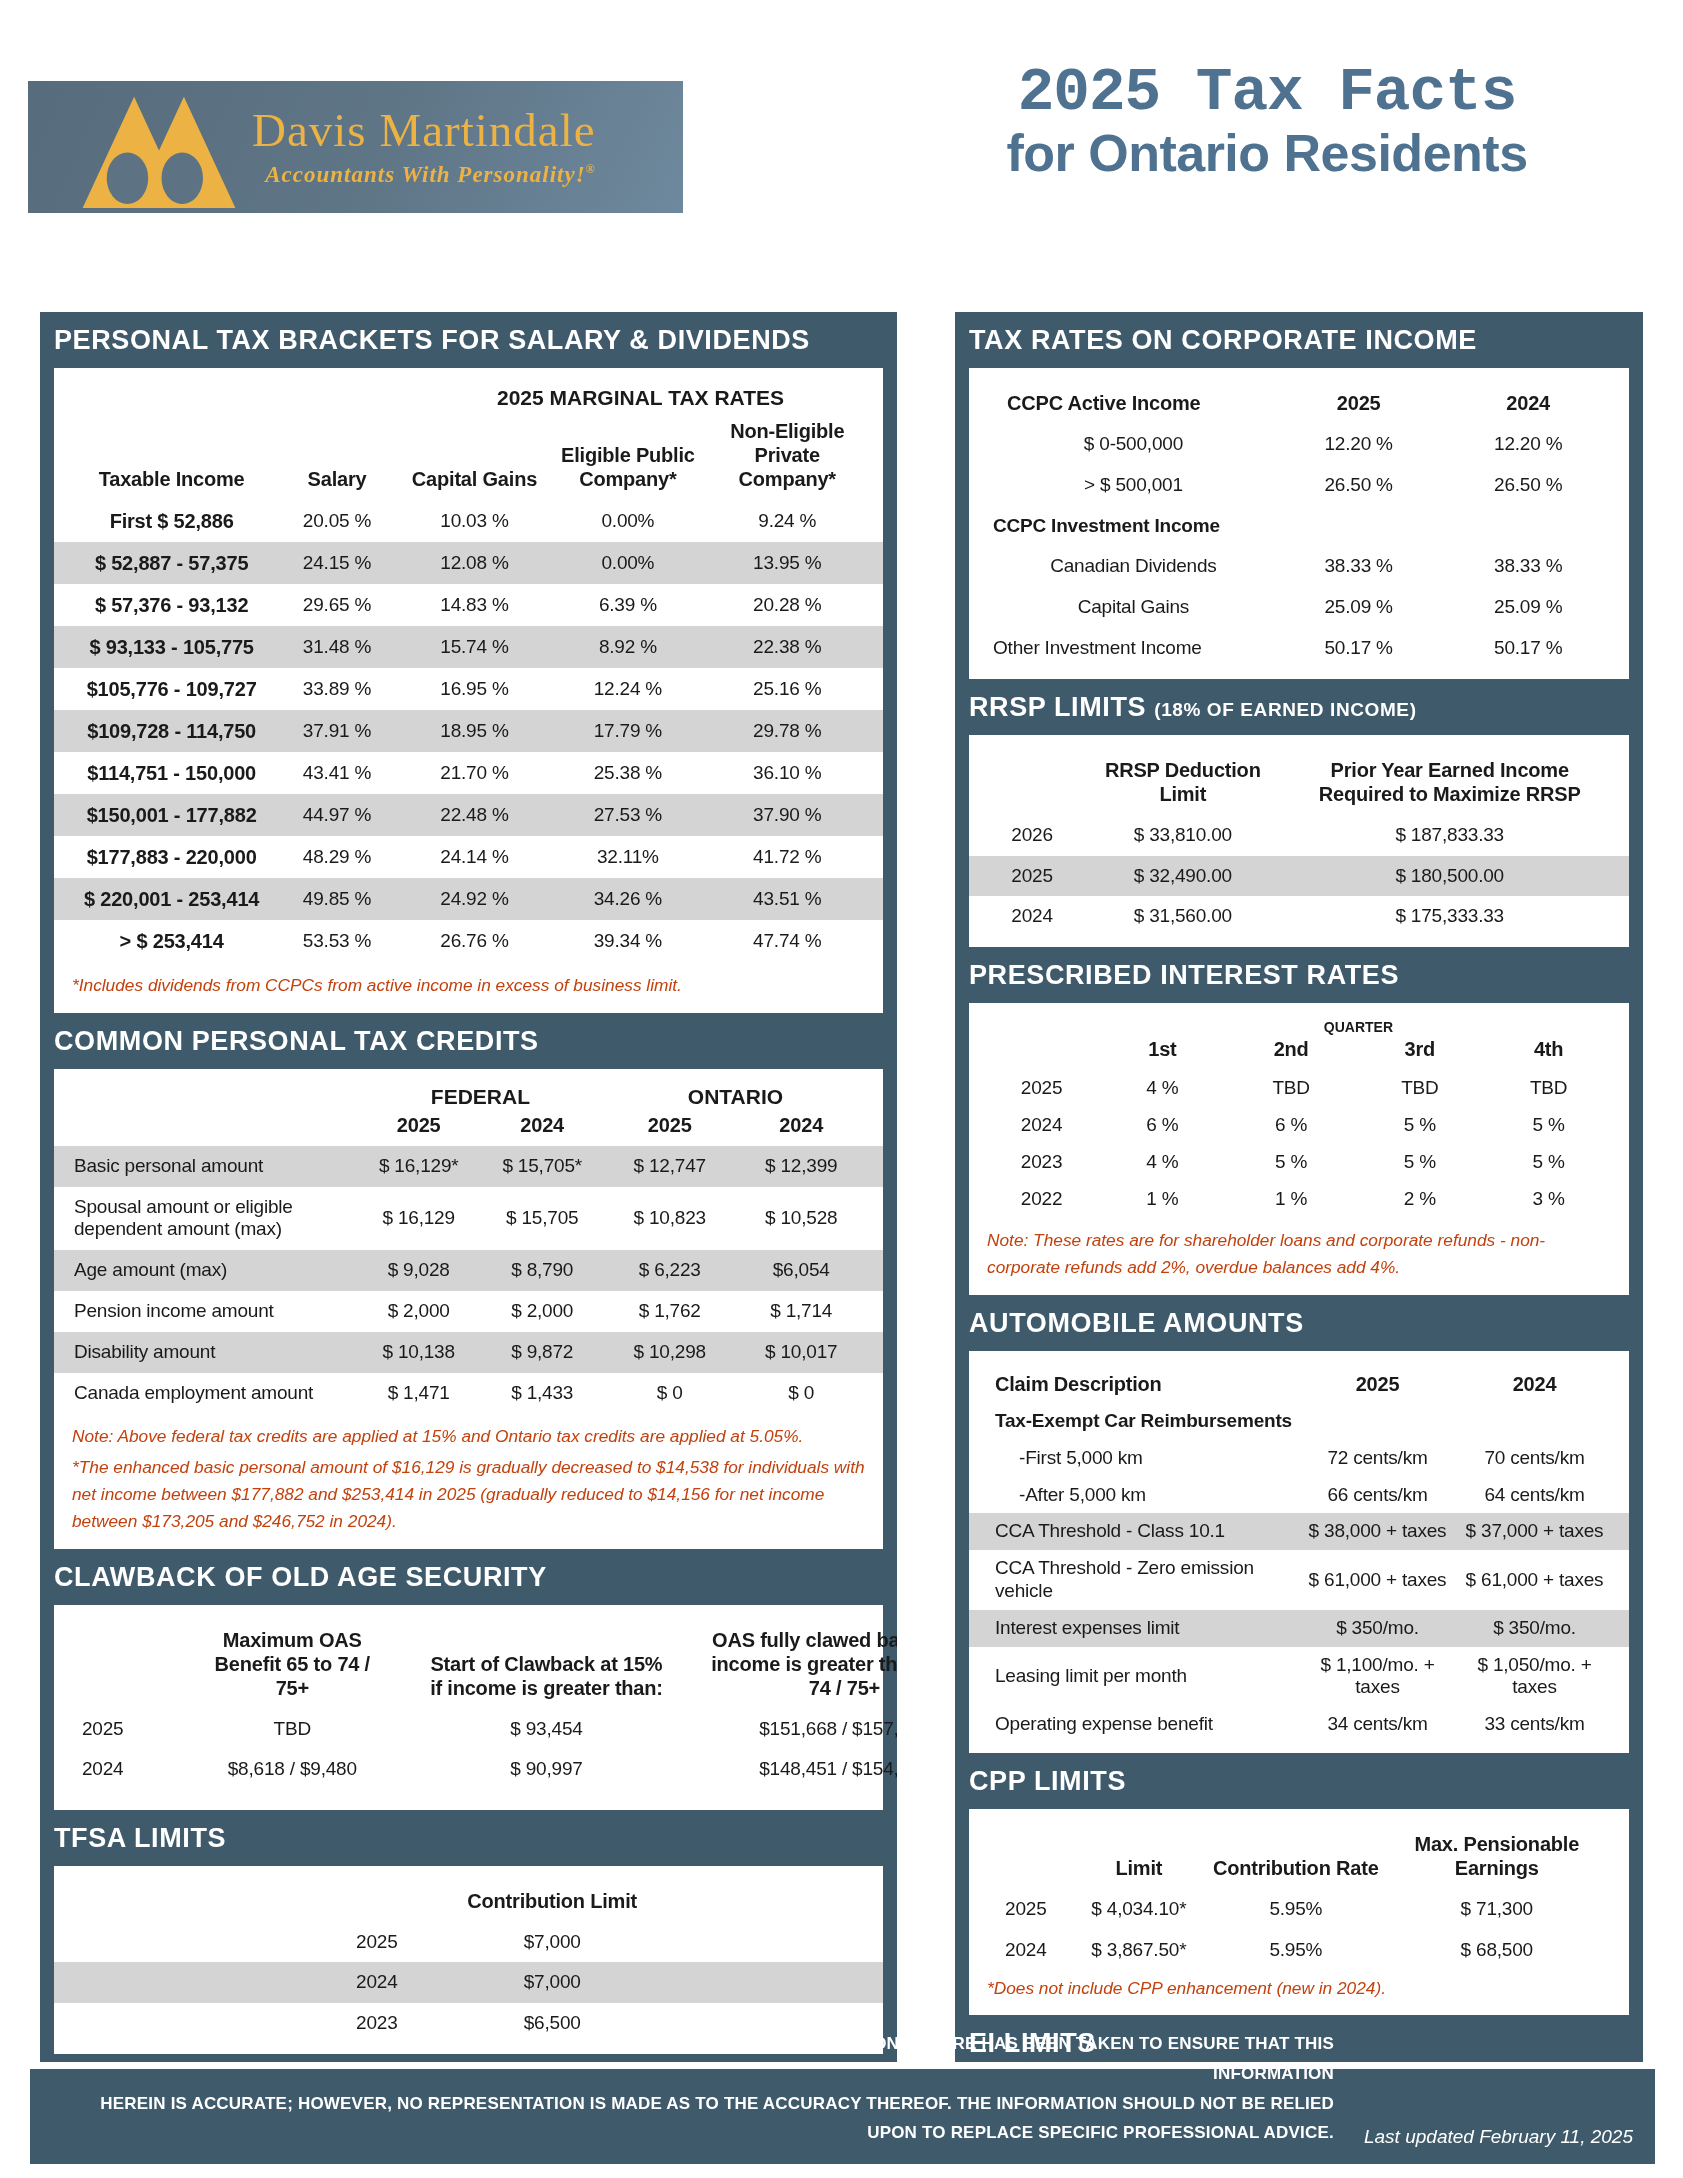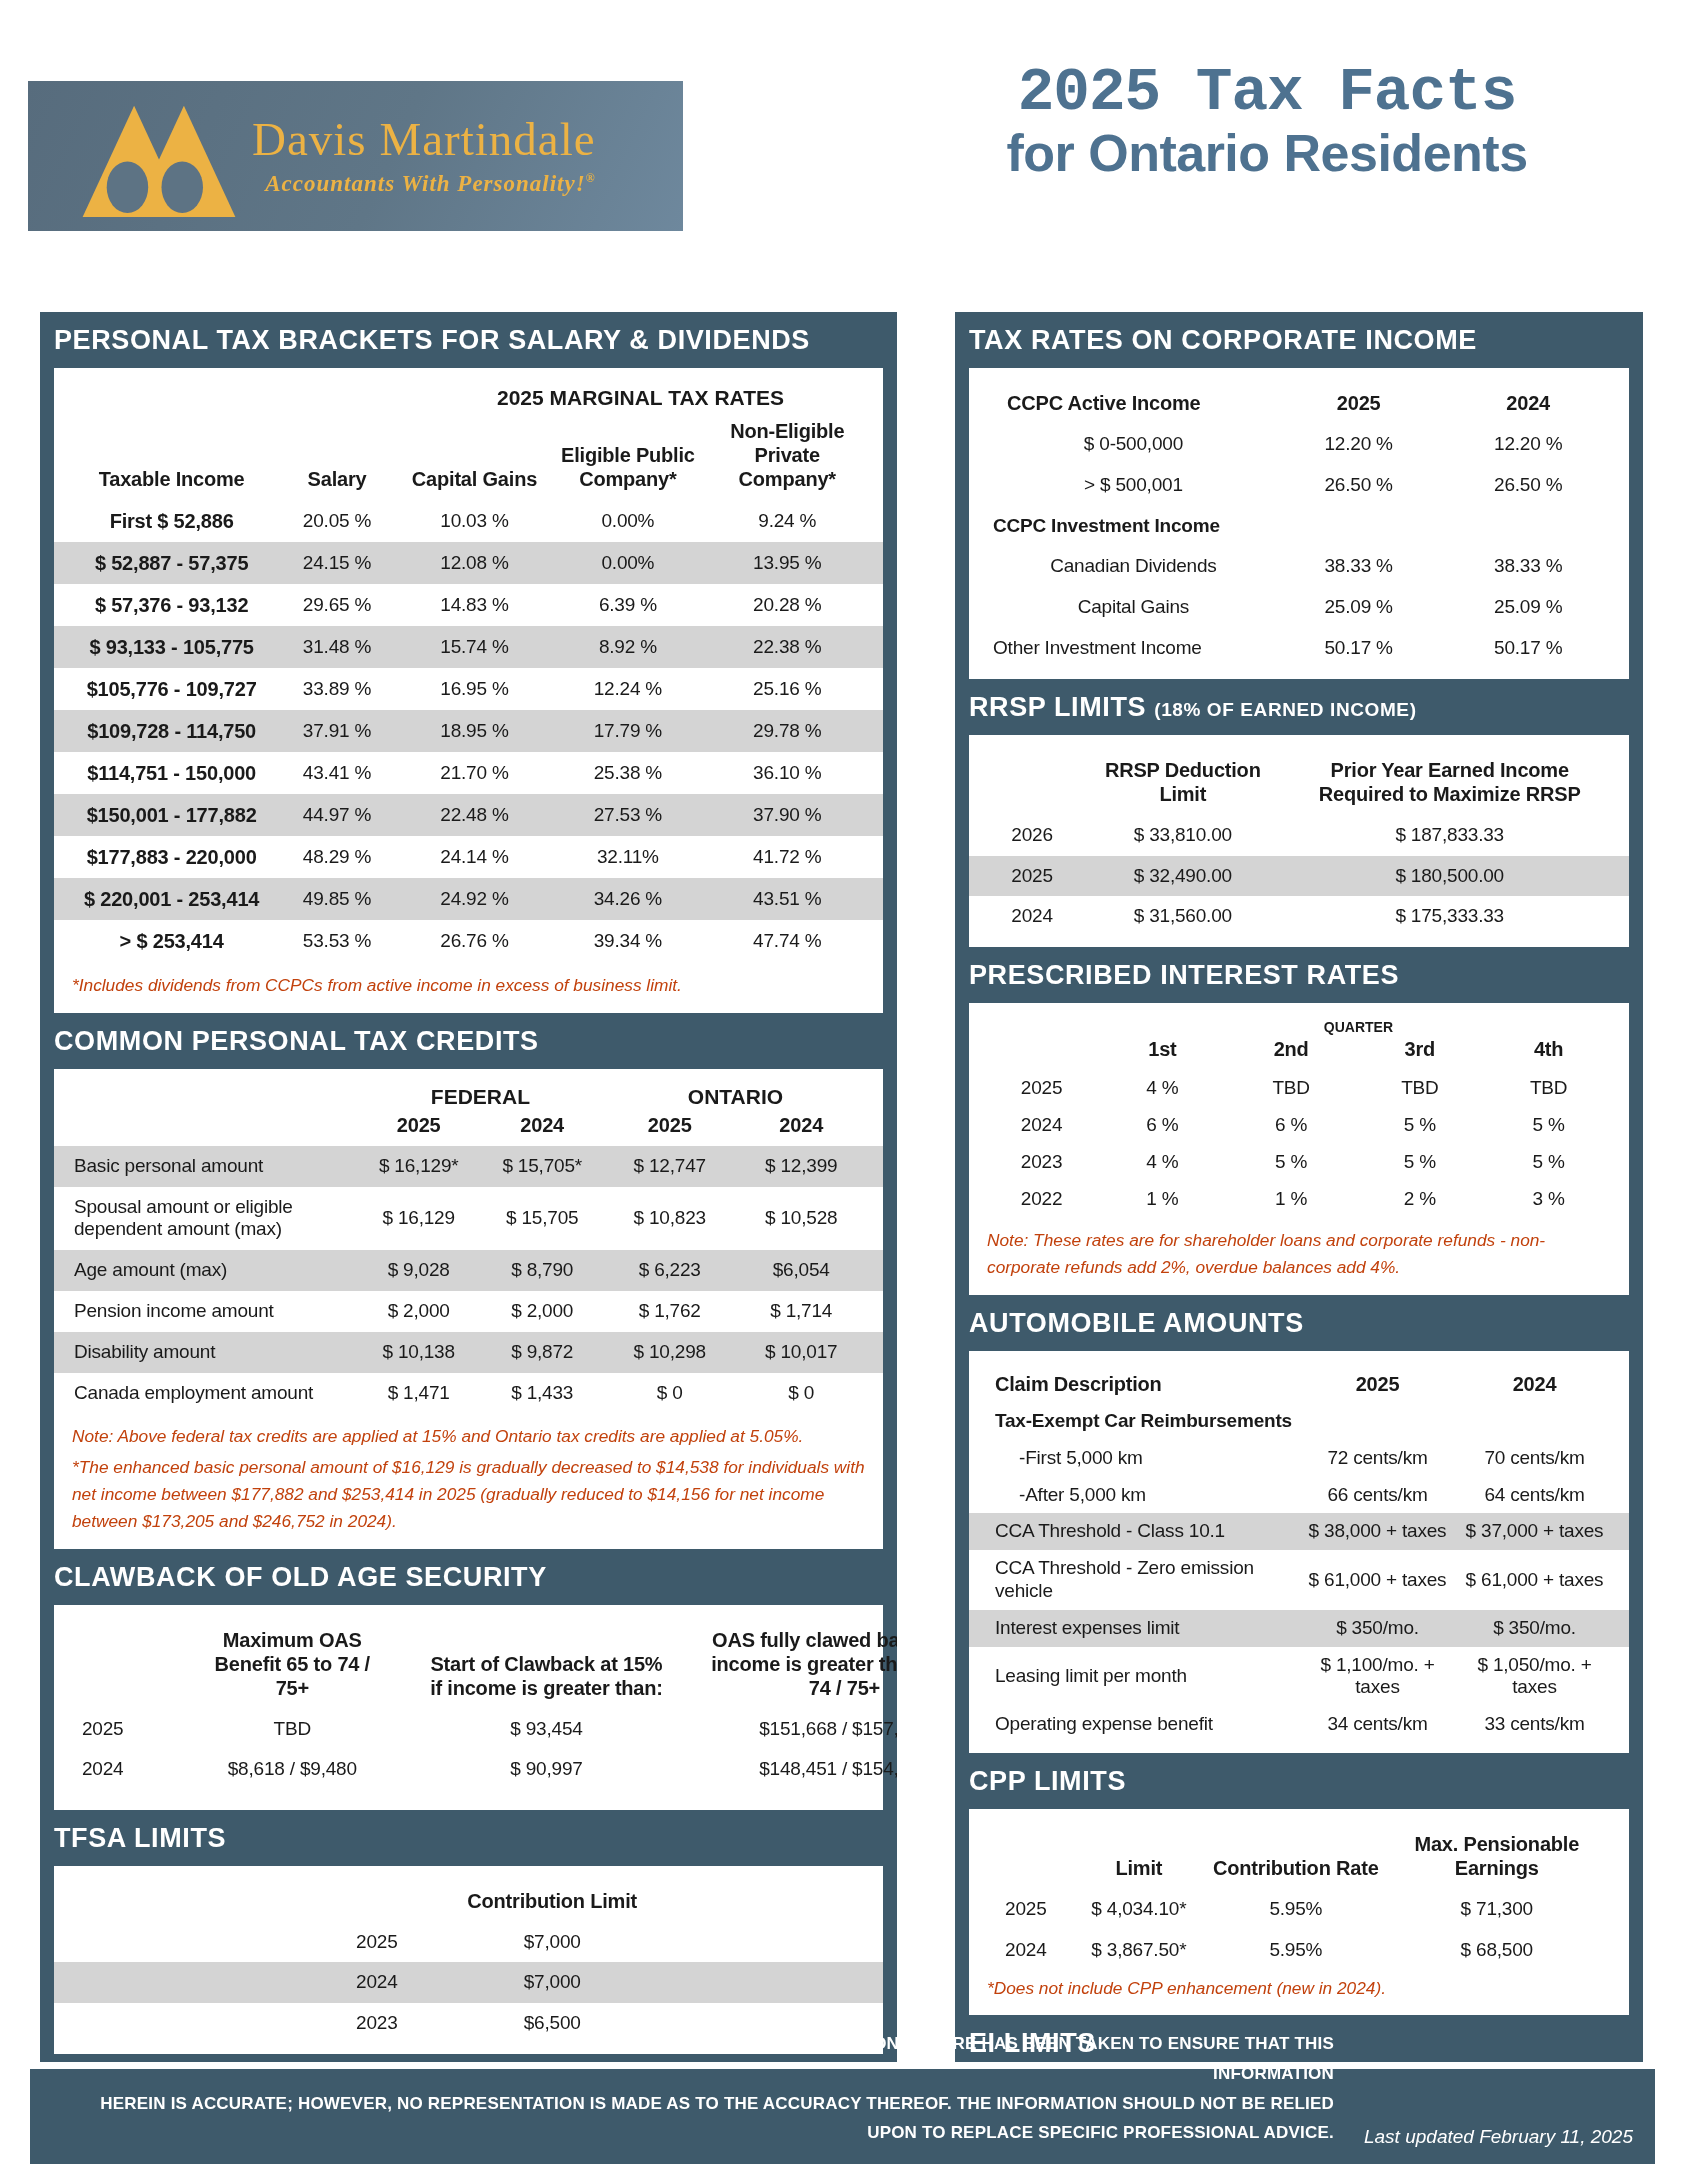--- a/index.html
+++ b/index.html
@@ -4,21 +4,21 @@
 <style>
   :root{
     --panel:#3E5A6B; --gold:#ECB244; --title:#4E7290; --shade:#D4D4D4;
     --logo_bg1:#576C7D; --logo_bg2:#6E889D;
   }
   *{margin:0;padding:0;box-sizing:border-box;}
   body{background:#ffffff;font-family:"Liberation Sans",sans-serif;color:#1a1a1a;}
   .page{position:relative;width:1683px;height:2178px;background:#fff;overflow:hidden;margin:0 auto;}
 
   
-  .logo-box{position:absolute;left:28px;top:81px;width:655px;height:150px;
+  .logo-box{position:absolute;left:28px;top:81px;width:655px;height:132px;
     background:linear-gradient(115deg,var(--logo_bg1) 0%,#5f7687 55%,var(--logo_bg2) 100%);
     display:flex;align-items:center;padding-left:48px;}
   .logo-m{flex:0 0 auto;margin-right:10px;}
   .logo-text{display:flex;flex-direction:column;}
   .logo-name{font-family:"Liberation Serif",serif;font-size:47px;color:var(--gold);letter-spacing:1px;line-height:1;}
   .logo-tagline{font-family:"Liberation Serif",serif;font-style:italic;font-weight:700;font-size:23px;
     color:var(--gold);margin-top:8px;align-self:flex-end;letter-spacing:1px;}
   .logo-tagline sup{font-size:12px;}
   .title-block{position:absolute;left:891px;top:61px;width:752px;text-align:center;color:var(--title);}
   .title-main{font-size:61px;font-weight:800;letter-spacing:-1px;line-height:1.05;font-family:Liberation Mono, monospace;}

